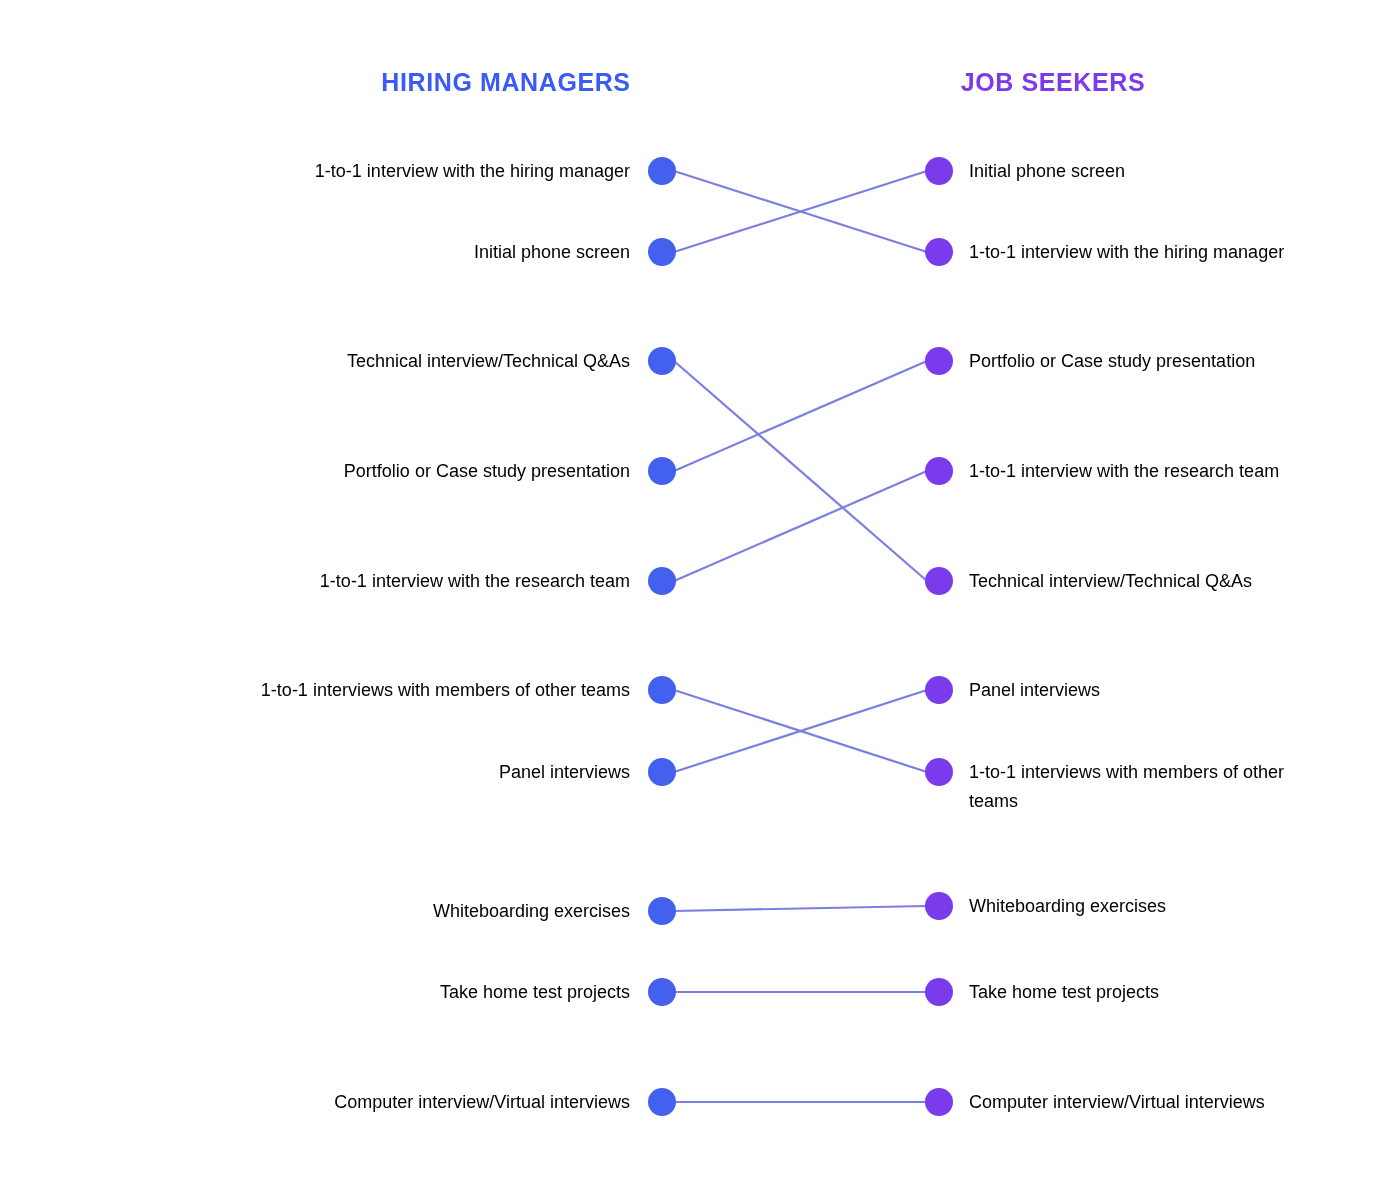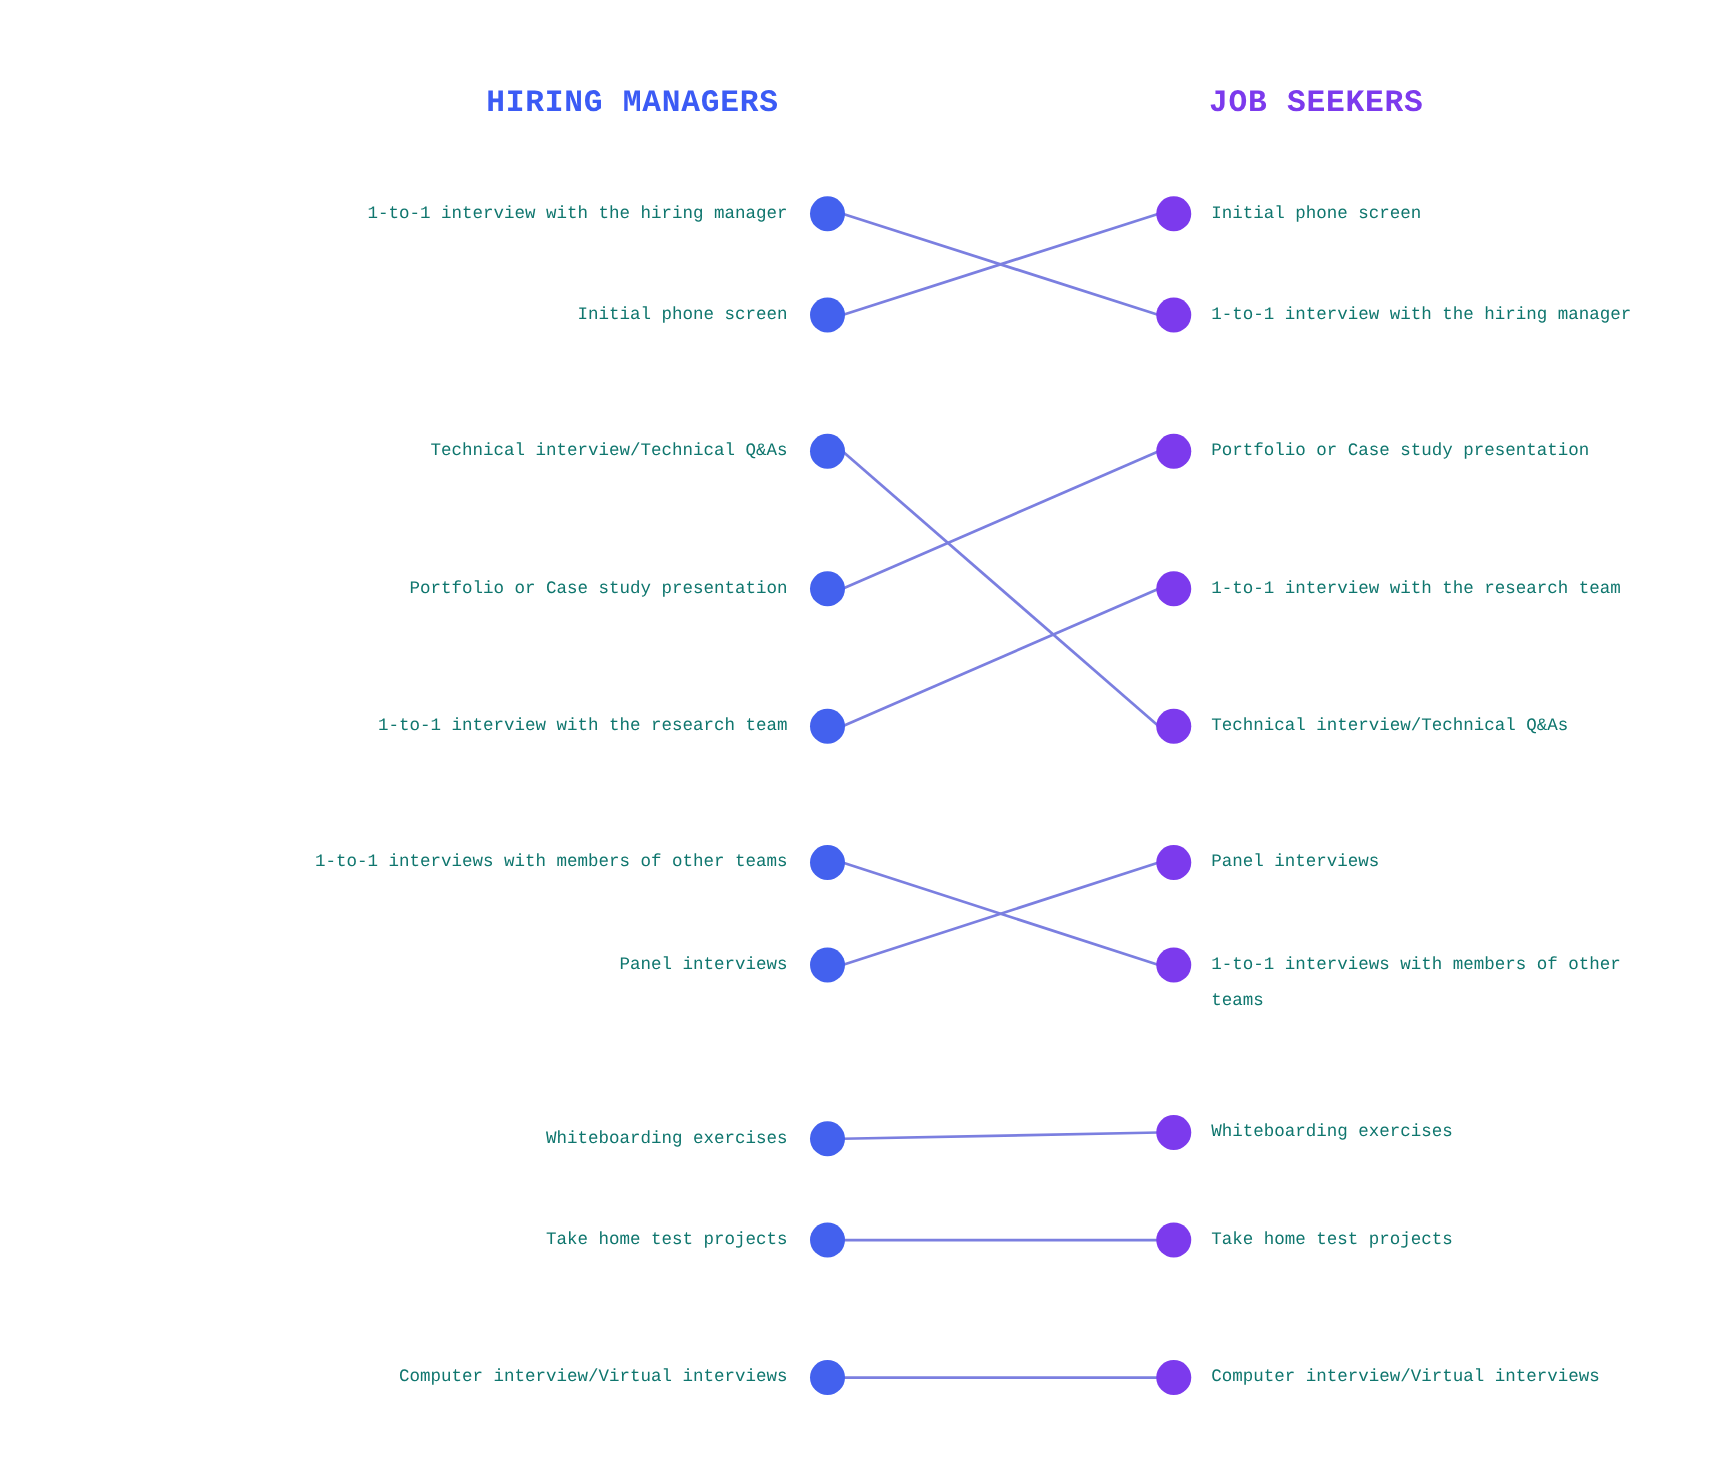--- a/index.html
+++ b/index.html
@@ -14,21 +14,20 @@
     height: 1182px;
     position: relative;
     overflow: hidden;
     color: #262626;
   }
 
   #diagram {
     position: relative;
     width: 1384px;
     height: 942px;
-    font-family: Liberation Mono, monospace;
   }
 
   
   .col-header {
     position: absolute;
     font-size: 25px;
     font-weight: 700;
     letter-spacing: 0.6px;
     text-transform: uppercase;
     white-space: nowrap;
@@ -68,24 +67,24 @@
     position: absolute;
     width: 28px;
     height: 28px;
     border-radius: 50%;
   }
   .dot.left  { background: #4361ee; }
   .dot.right { background: #7c3aed; }
 
   .node-label {
     position: absolute;
-    font-size: 14px;
+    font-size: 18px;
     line-height: 28.5px;
     font-weight: 400;
-    color: #0f766e;
+    color: #000000;
   }
   .node.left .node-label {
     text-align: right;
     right: 0;
     width: 630px;
   }
   .node.right .node-label {
     text-align: left;
     left: 0;
     width: 360px;

